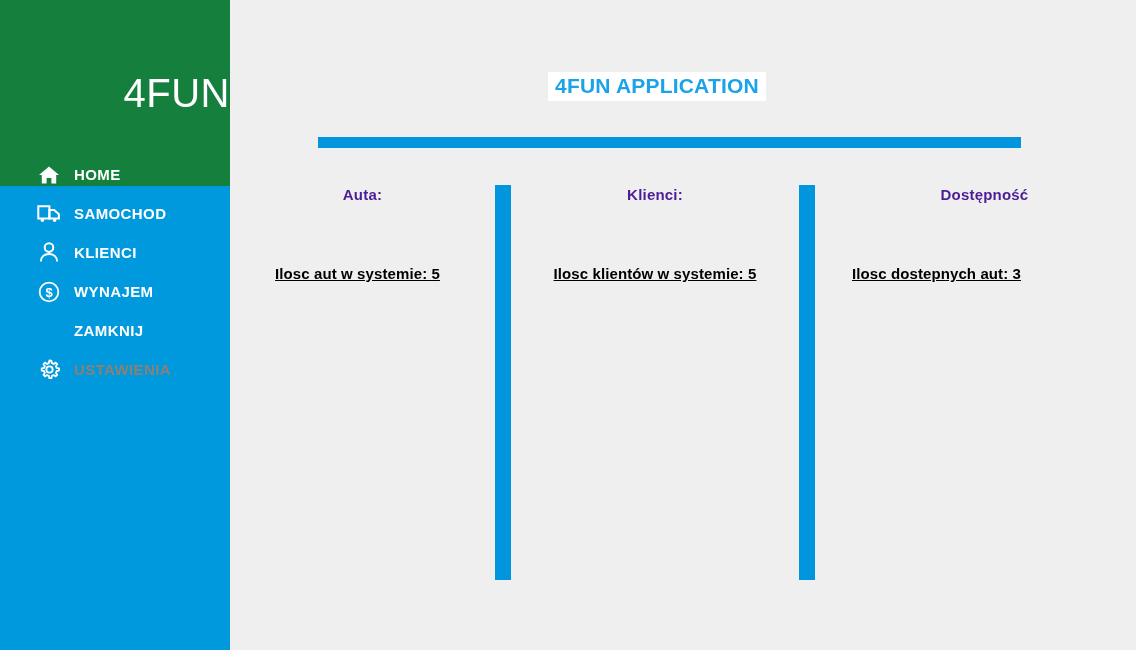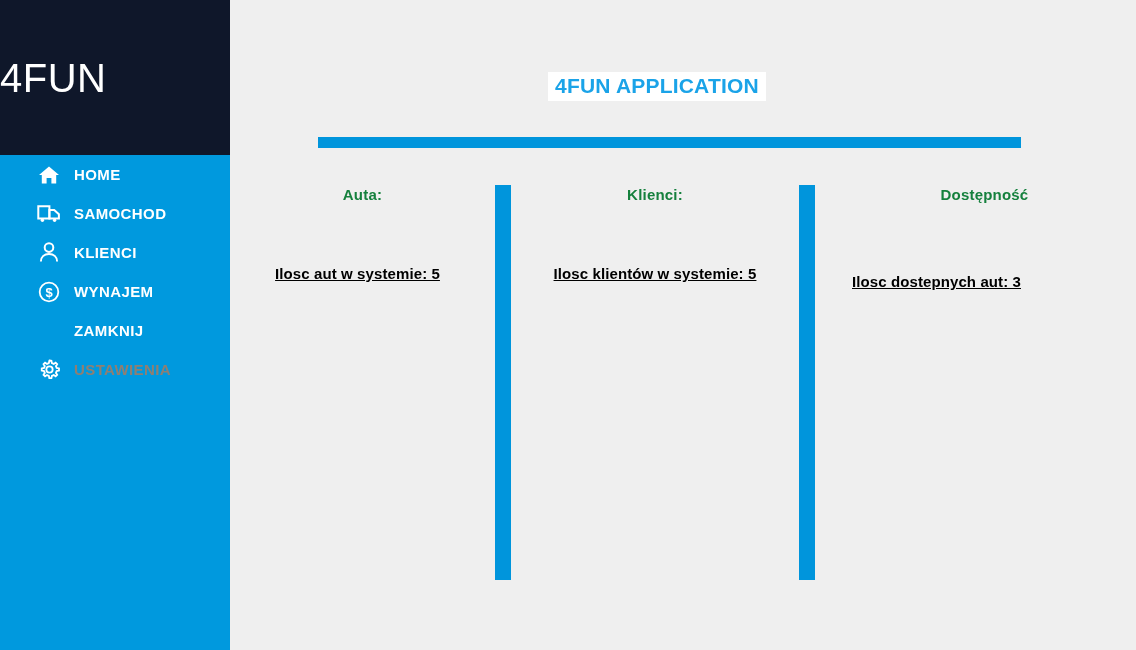--- a/index.html
+++ b/index.html
@@ -30,25 +30,25 @@
     width: 230px;
     height: 650px;
     background: #0099de;
   }
 
   .sidebar-brand {
     position: absolute;
     left: 0;
     top: 0;
     width: 230px;
-    height: 155px;
-    background: #0f172a;
+    height: 186px;
+    background: #15803d;
     display: flex;
     align-items: center;
-    justify-content: flex-start;
+    justify-content: flex-end;
   }
 
   .brand-text {
     color: #ffffff;
     font-size: 40px;
     font-weight: 400;
     letter-spacing: 0.5px;
     line-height: 1;
     user-select: none;
   }
@@ -145,41 +145,41 @@
   }
   .col.c1 { left: 0px;   width: 265px; }
   .col.c2 { left: 281px; width: 288px; border-radius: 28px; }
   .col.c3 { left: 585px; width: 321px; border-radius: 18px; }
 
   .col-head {
     position: absolute;
     top: 186px;
     width: 100%;
     text-align: center;
-    color: #15803d;
+    color: #4c1d95;
     font-size: 15px;
     font-weight: bold;
     letter-spacing: 0.2px;
   }
   .col.c3 .col-head { padding-left: 18px; box-sizing: border-box; }
 
   .col-value {
     position: absolute;
     top: 265px;
     width: 100%;
     text-align: center;
     color: #000000;
     font-size: 15px;
     font-weight: bold;
     letter-spacing: 0.1px;
     white-space: nowrap;
     text-decoration: underline;
   }
   .col.c1 .col-value { padding-right: 10px; box-sizing: border-box; }
-  .col.c3 .col-value { padding-right: 78px; box-sizing: border-box; margin-top: 8px; }
+  .col.c3 .col-value { padding-right: 78px; box-sizing: border-box; }
 </style>
 </head>
 <body>
 
 <div class="app">
 
   <div class="sidebar">
 
     <div class="sidebar-brand">
       <span class="brand-text">4FUN</span>

